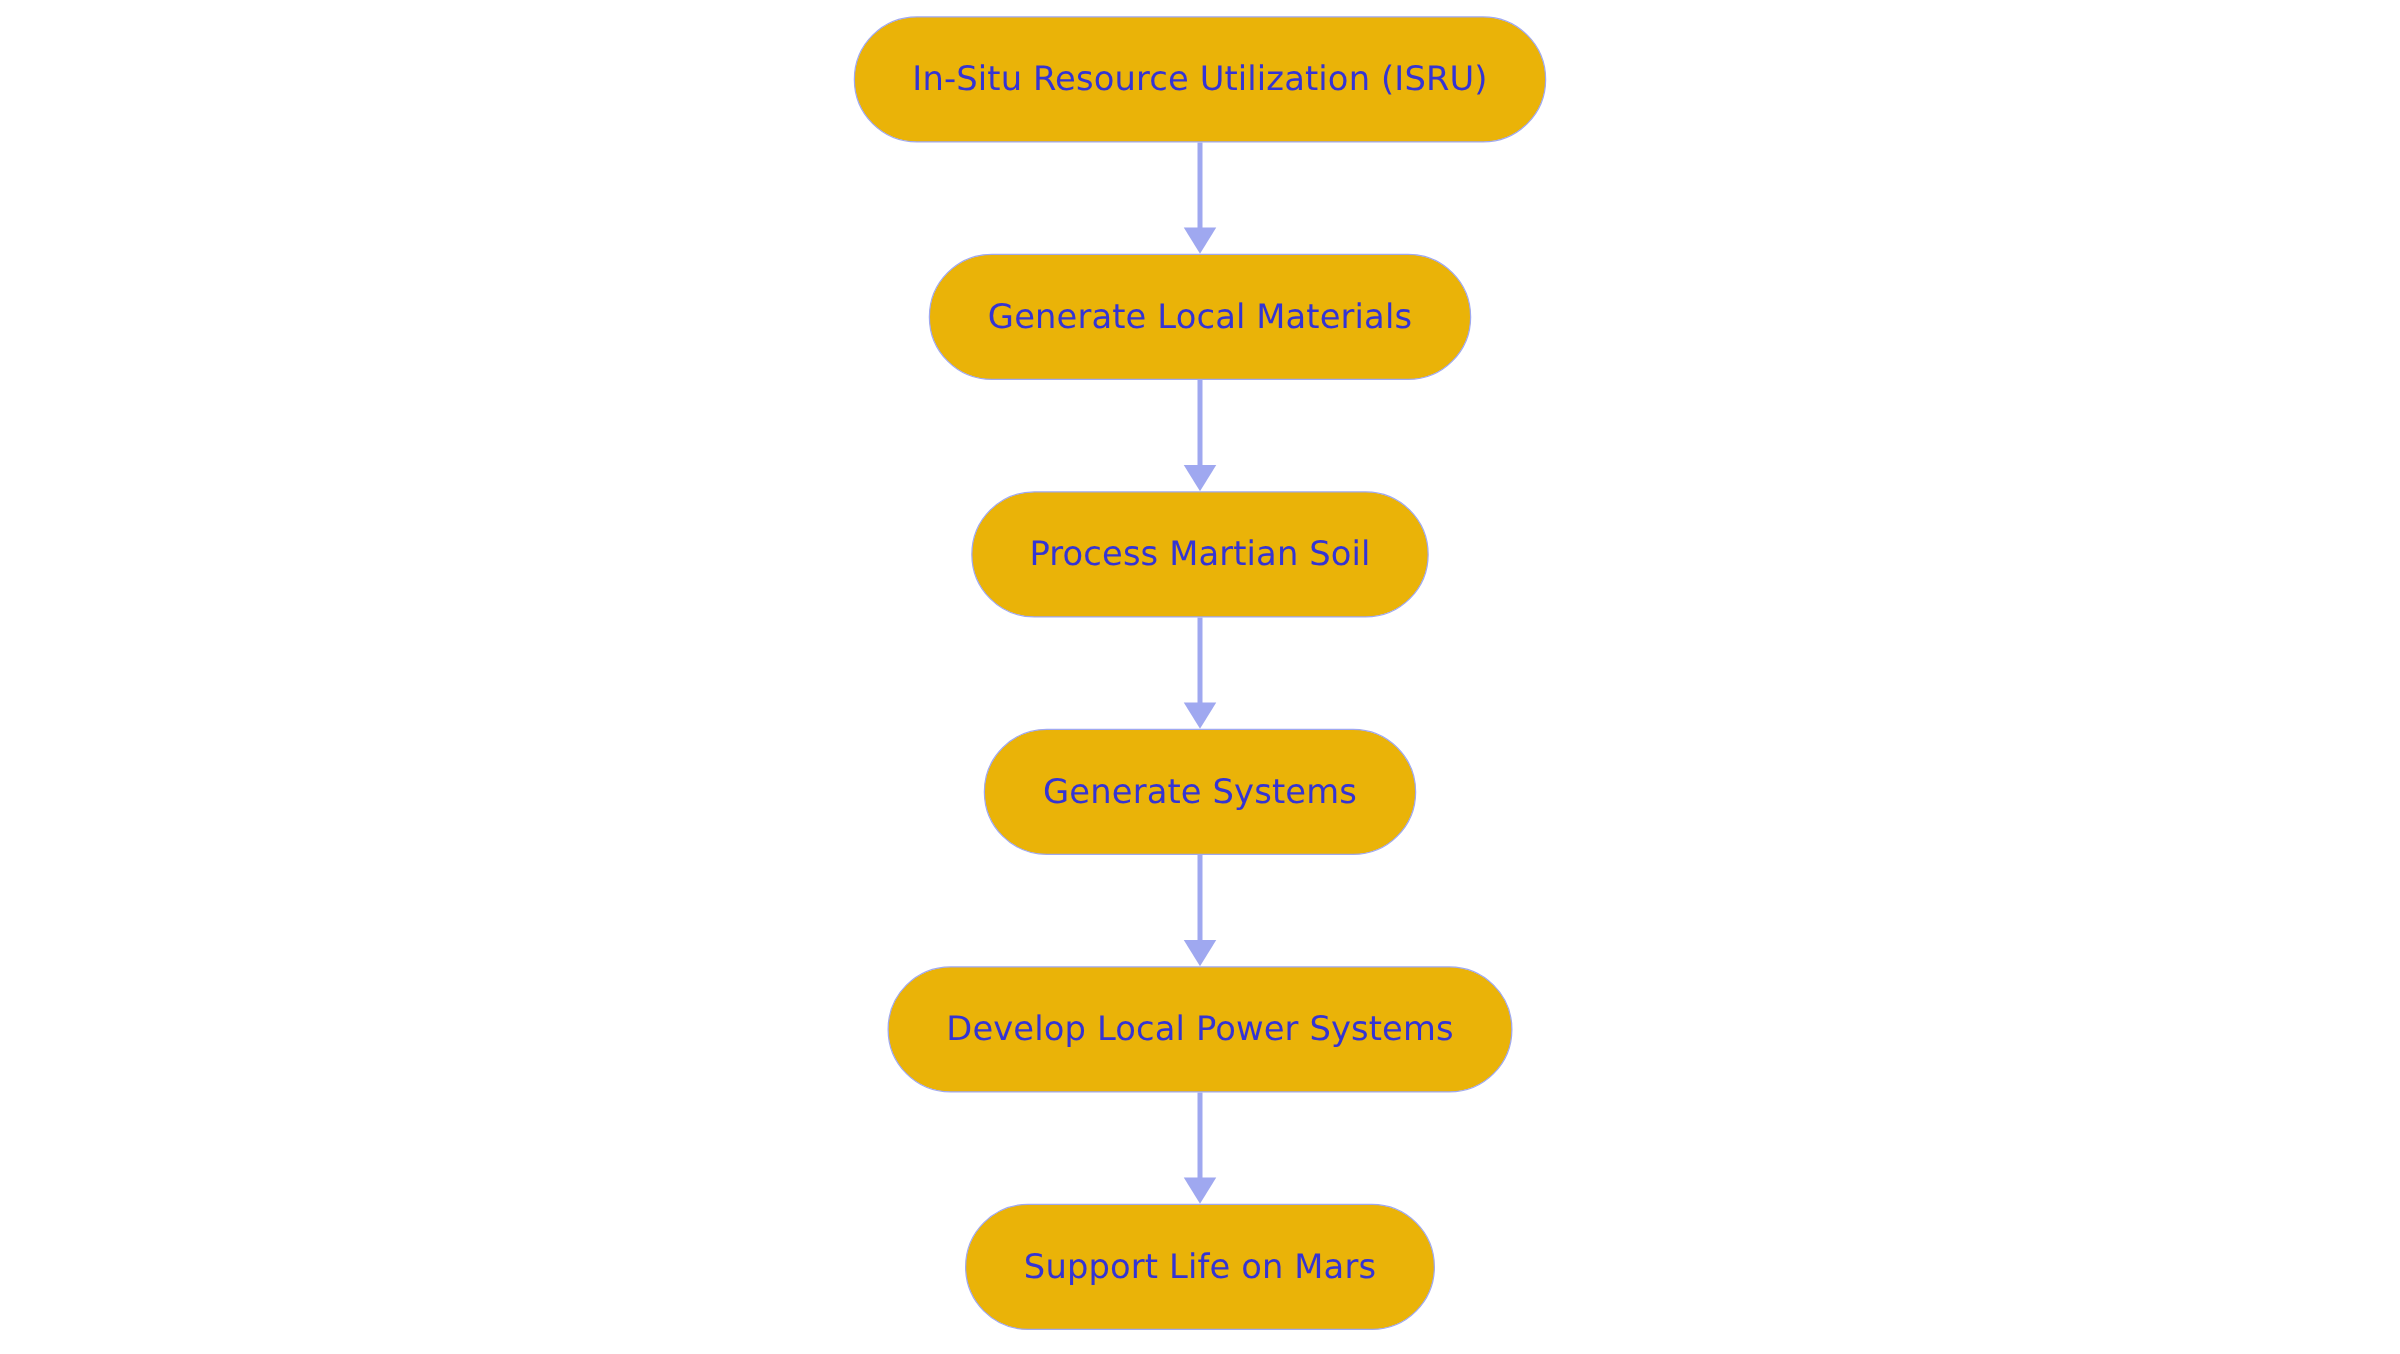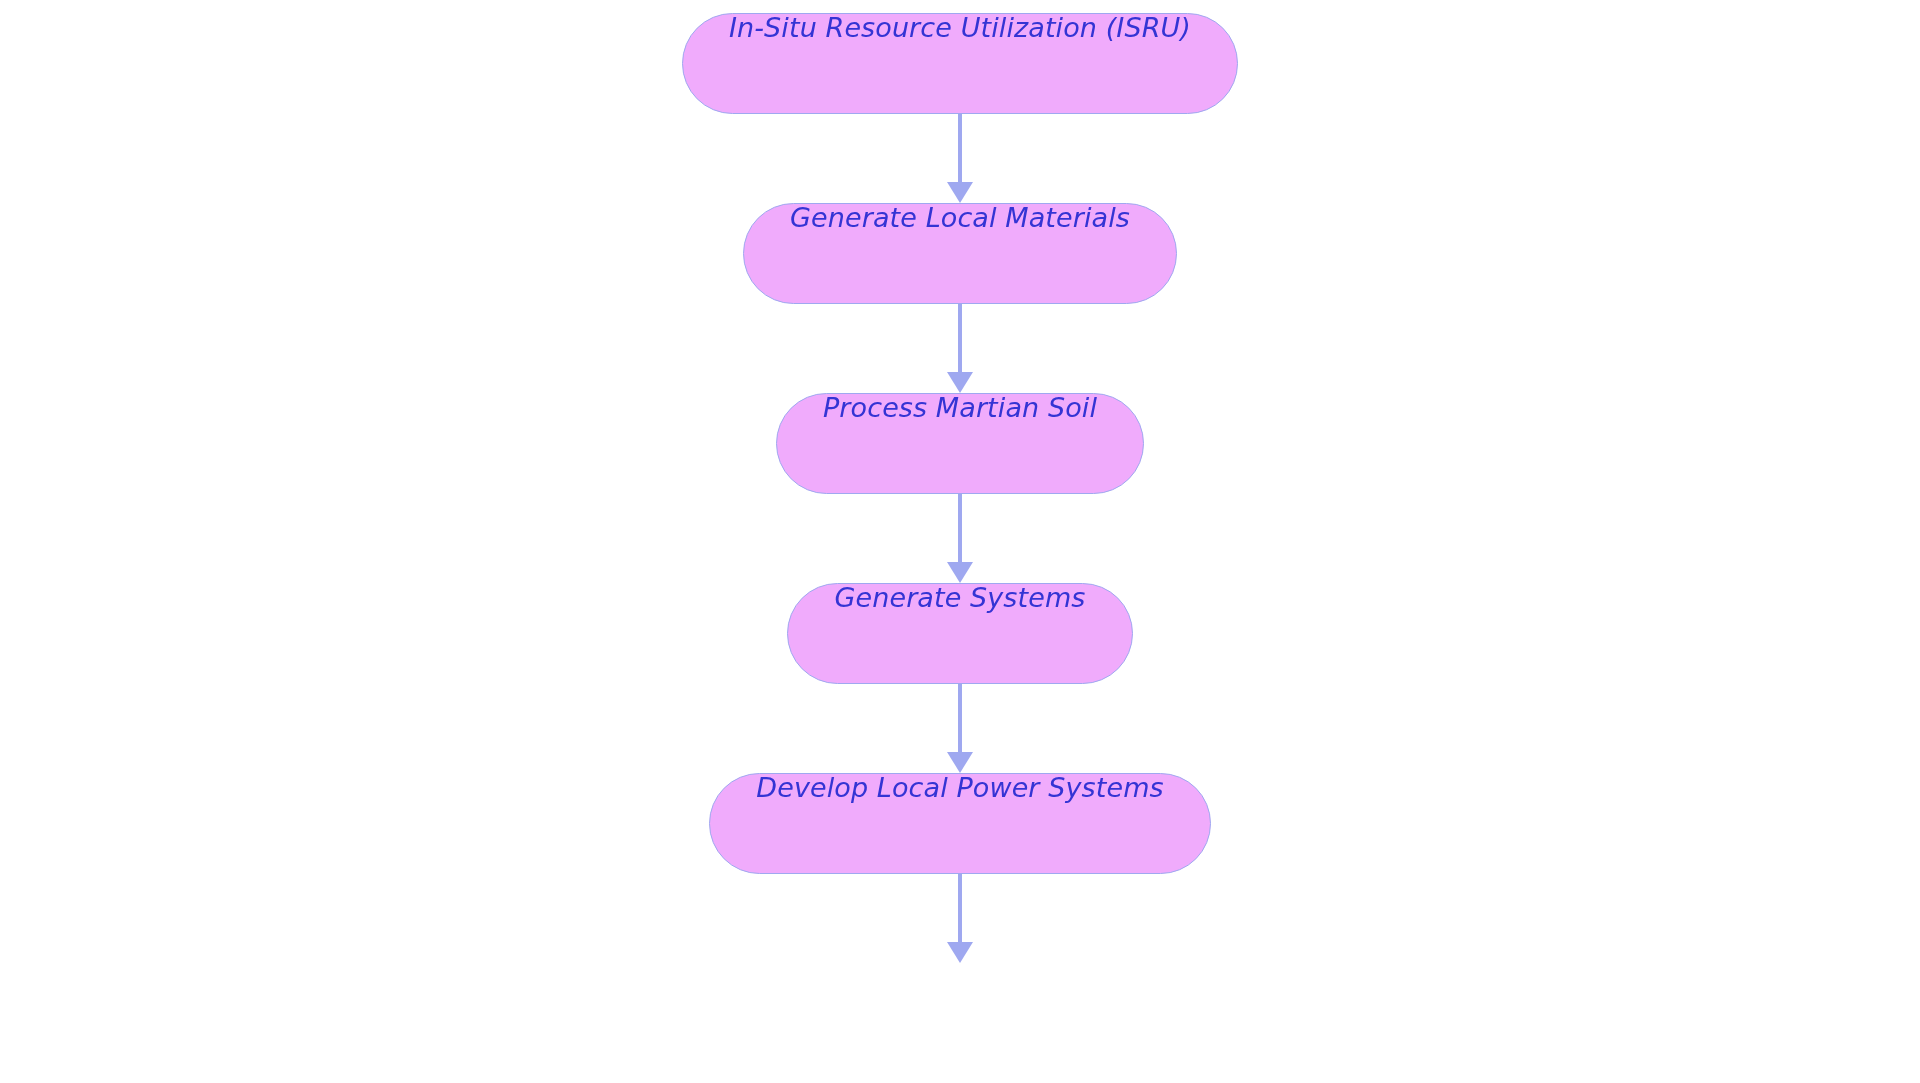--- a/index.html
+++ b/index.html
@@ -30,28 +30,28 @@
     display: flex;
     flex-direction: column;
     align-items: center;
   }
 
   .node {
     position: relative;
     box-sizing: border-box;
     height: 101px;
     display: flex;
+    align-items: center;
     justify-content: center;
-    background: #f0abfc;
+    background: #eab308;
     border: 1.5px solid #9fa8f0;
     border-radius: 52px;
     padding: 0 46px;
     white-space: nowrap;
     z-index: 2;
-    font-style: italic;
   }
 
   .node-label {
     color: #3434d4;
     font-size: 27px;
     line-height: 1;
     letter-spacing: 0.1px;
     font-weight: 400;
   }
 
@@ -133,15 +133,18 @@
 
     <div class="node">
       <span class="node-label">Develop Local Power Systems</span>
     </div>
 
     <div class="connector">
       <div class="shaft"></div>
       <div class="head"></div>
     </div>
 
+    <div class="node">
+      <span class="node-label">Support Life on Mars</span>
+    </div>
 
   </div>
 </div>
 
 </body></html>

